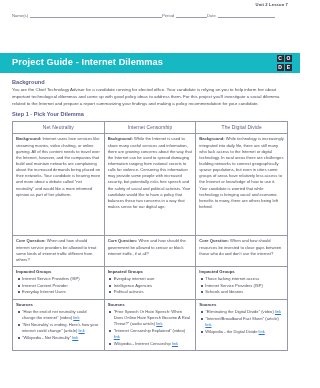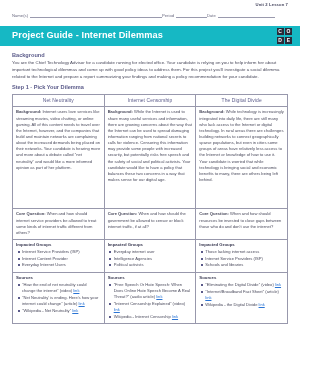--- a/index.html
+++ b/index.html
@@ -65,20 +65,21 @@
     height: 5px;
   }
 
   
   .titlebar {
     position: relative;
     height: 20px;
     background: #16b8c4;
     display: flex;
     align-items: center;
+    margin-top: 27px;
   }
   .doc-title {
     font-size: 9.2px;
     font-weight: bold;
     color: #ffffff;
     letter-spacing: 0.1px;
     padding-left: 12px;
     line-height: 1;
   }
   .logo {

